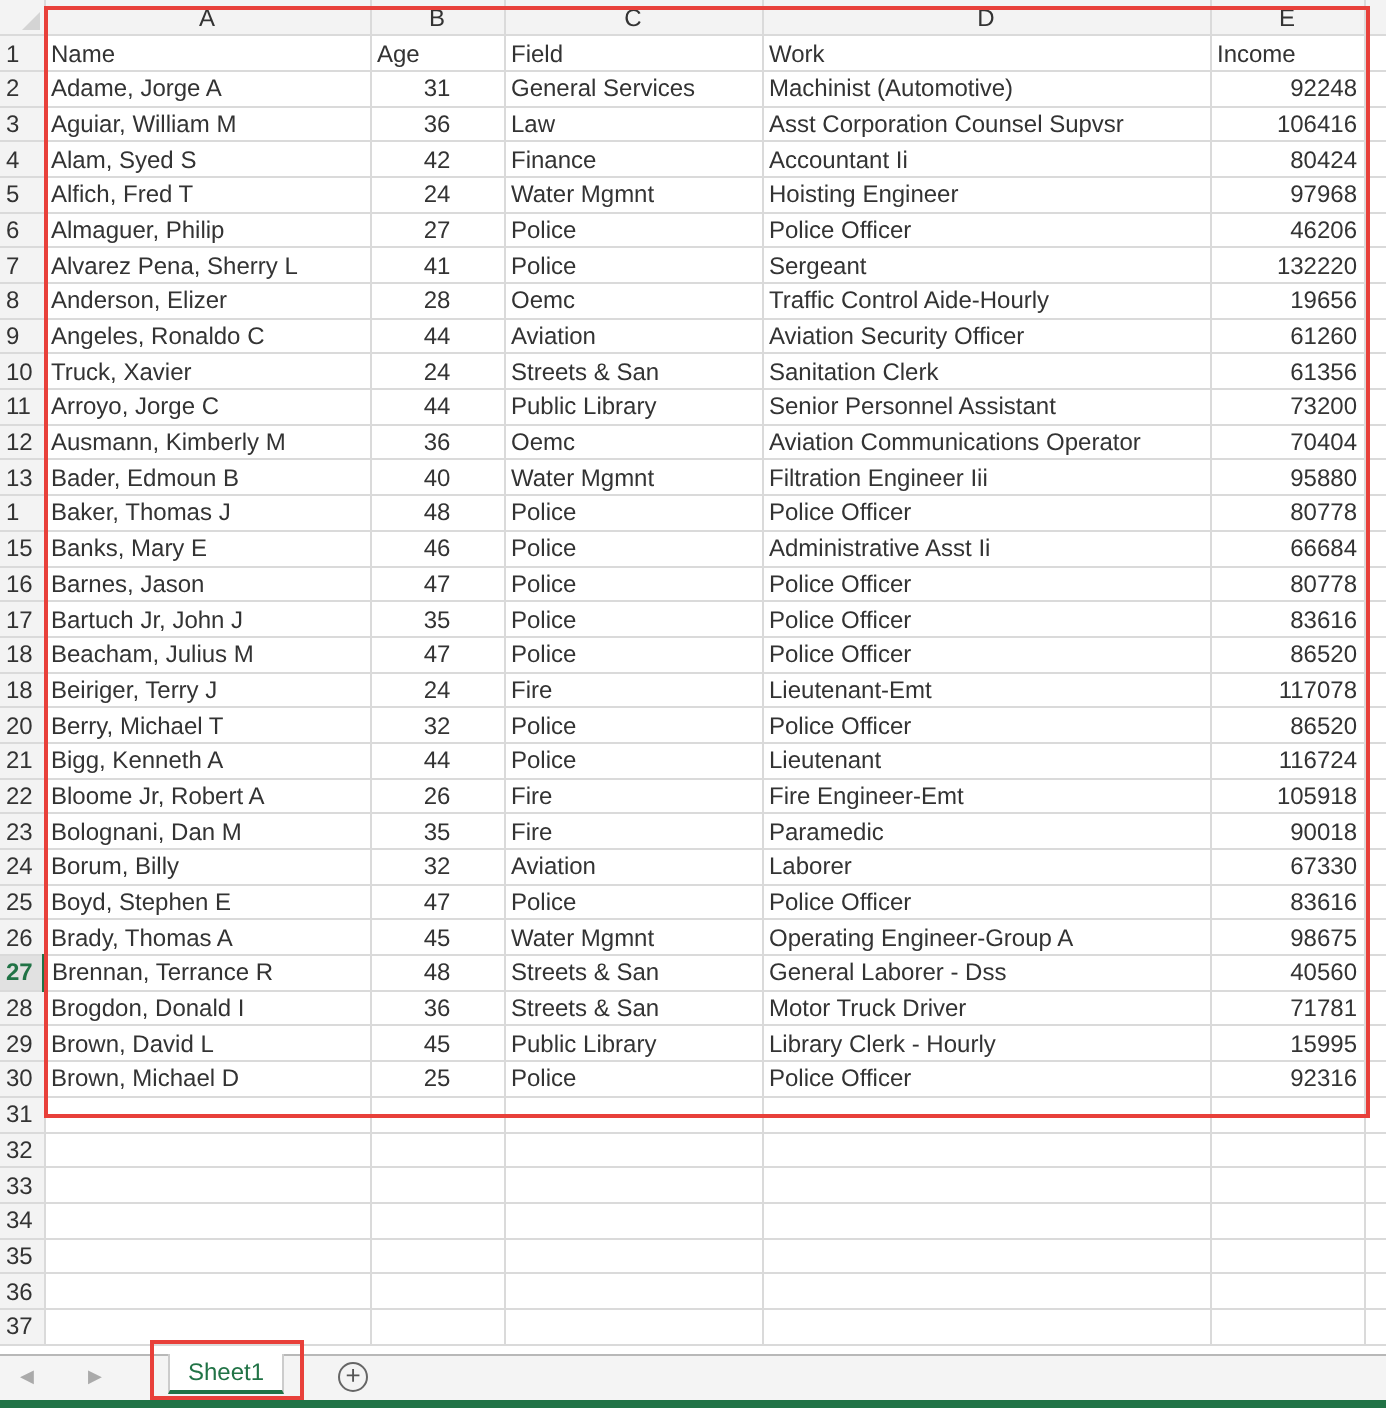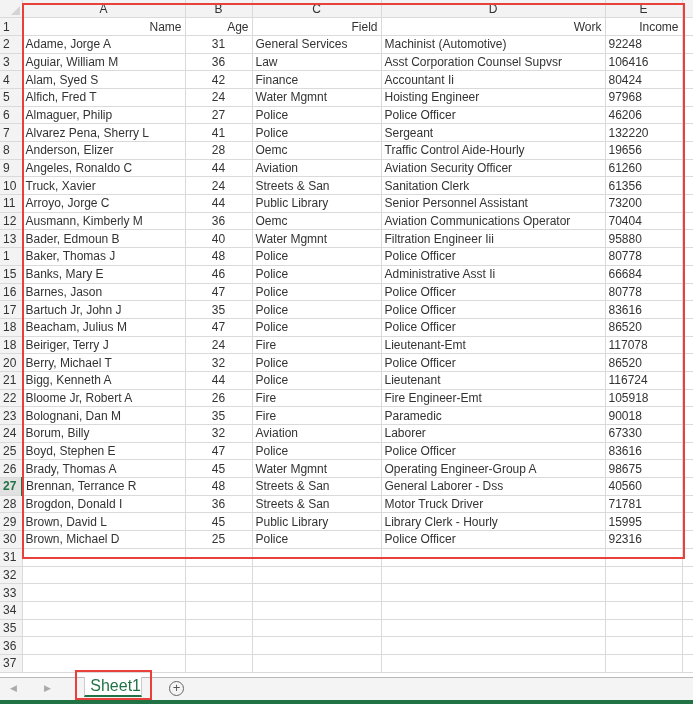--- a/index.html
+++ b/index.html
@@ -6,28 +6,28 @@
   html, body { width: 693px; height: 704px; overflow: hidden; background: #ffffff; }
   body { font-family: "Liberation Sans", "DejaVu Sans", sans-serif; position: relative; }
   .sheet { position: absolute; left: 0; top: 0; width: 693px; height: 678px; overflow: hidden; }
   table.grid { border-collapse: collapse; table-layout: fixed; width: 693px; }
   table.grid td, table.grid th { height: 17.7px; border-right: 1px solid #dadada; border-bottom: 1px solid #dadada; font-size: 12px; color: #333; white-space: nowrap; overflow: hidden; padding: 0 3px; line-height: 16px; font-weight: normal; }
   th.colhdr { background: #f3f3f3; color: #555; text-align: center; height: 14px; font-size: 11.5px; line-height: 13px; border-bottom: 1px solid #c8c8c8; }
   th.corner { background: #f3f3f3; border-bottom: 1px solid #c8c8c8; border-right: 1px solid #c8c8c8; position: relative; }
   th.corner::after { content: ""; position: absolute; right: 2px; bottom: 2px; width: 0; height: 0; border-left: 9px solid transparent; border-bottom: 9px solid #d4d4d4; }
   td.rowhdr { background: #f3f3f3; color: #666; text-align: left; padding-left: 3px; border-right: 1px solid #c8c8c8; font-size: 12px; }
   td.rowhdr.active { color: #217346; font-weight: bold; border-right: 2px solid #217346; background: #e1e1e1; }
-  td.hdrcell { font-size: 14px; font-weight: bold; color: #111; text-align: right; height: 20px; }
+  td.hdrcell { font-size: 14px; font-weight: bold; color: #111; text-align: left; height: 20px; }
   td.name { color: #222; padding-left: 14px; }
   td.age { text-align: center; }
-  td.num { }
+  td.num { text-align: right; }
   .sel-box { position: absolute; left: 22px; top: 3px; width: 663px; height: 556px; border: 2px solid #e8403a; pointer-events: none; }
   .tabbar { position: absolute; left: 0; top: 677px; width: 693px; height: 23px; background: #f4f4f4; border-top: 1px solid #b8b8b8; }
   .nav-arrow { position: absolute; top: 5px; font-size: 9px; color: #aaa; }
-  .sheet-tab { position: absolute; left: 84px; top: -1px; width: 58px; height: 20px; background: #fff; border-left: 1px solid #ccc; border-right: 1px solid #ccc; border-bottom: 2px solid #217346; color: #217346; font-size: 16px; text-align: right; line-height: 18px; }
+  .sheet-tab { position: absolute; left: 84px; top: -1px; width: 58px; height: 20px; background: #fff; border-left: 1px solid #ccc; border-right: 1px solid #ccc; border-bottom: 2px solid #217346; color: #217346; font-size: 12px; text-align: center; line-height: 18px; }
   .tab-hl { position: absolute; left: 75px; top: 670px; width: 77px; height: 30px; border: 2px solid #e8403a; pointer-events: none; }
   .add-sheet { position: absolute; left: 169px; top: 3px; width: 15px; height: 15px; border: 1px solid #666; border-radius: 50%; text-align: center; line-height: 12px; font-size: 13px; color: #555; }
   .statusbar { position: absolute; left: 0; top: 700px; width: 693px; height: 4px; background: #217346; }
 </style>
 </head>
 <body>
 
 <div class="sheet">
   <table class="grid">
     <colgroup>

